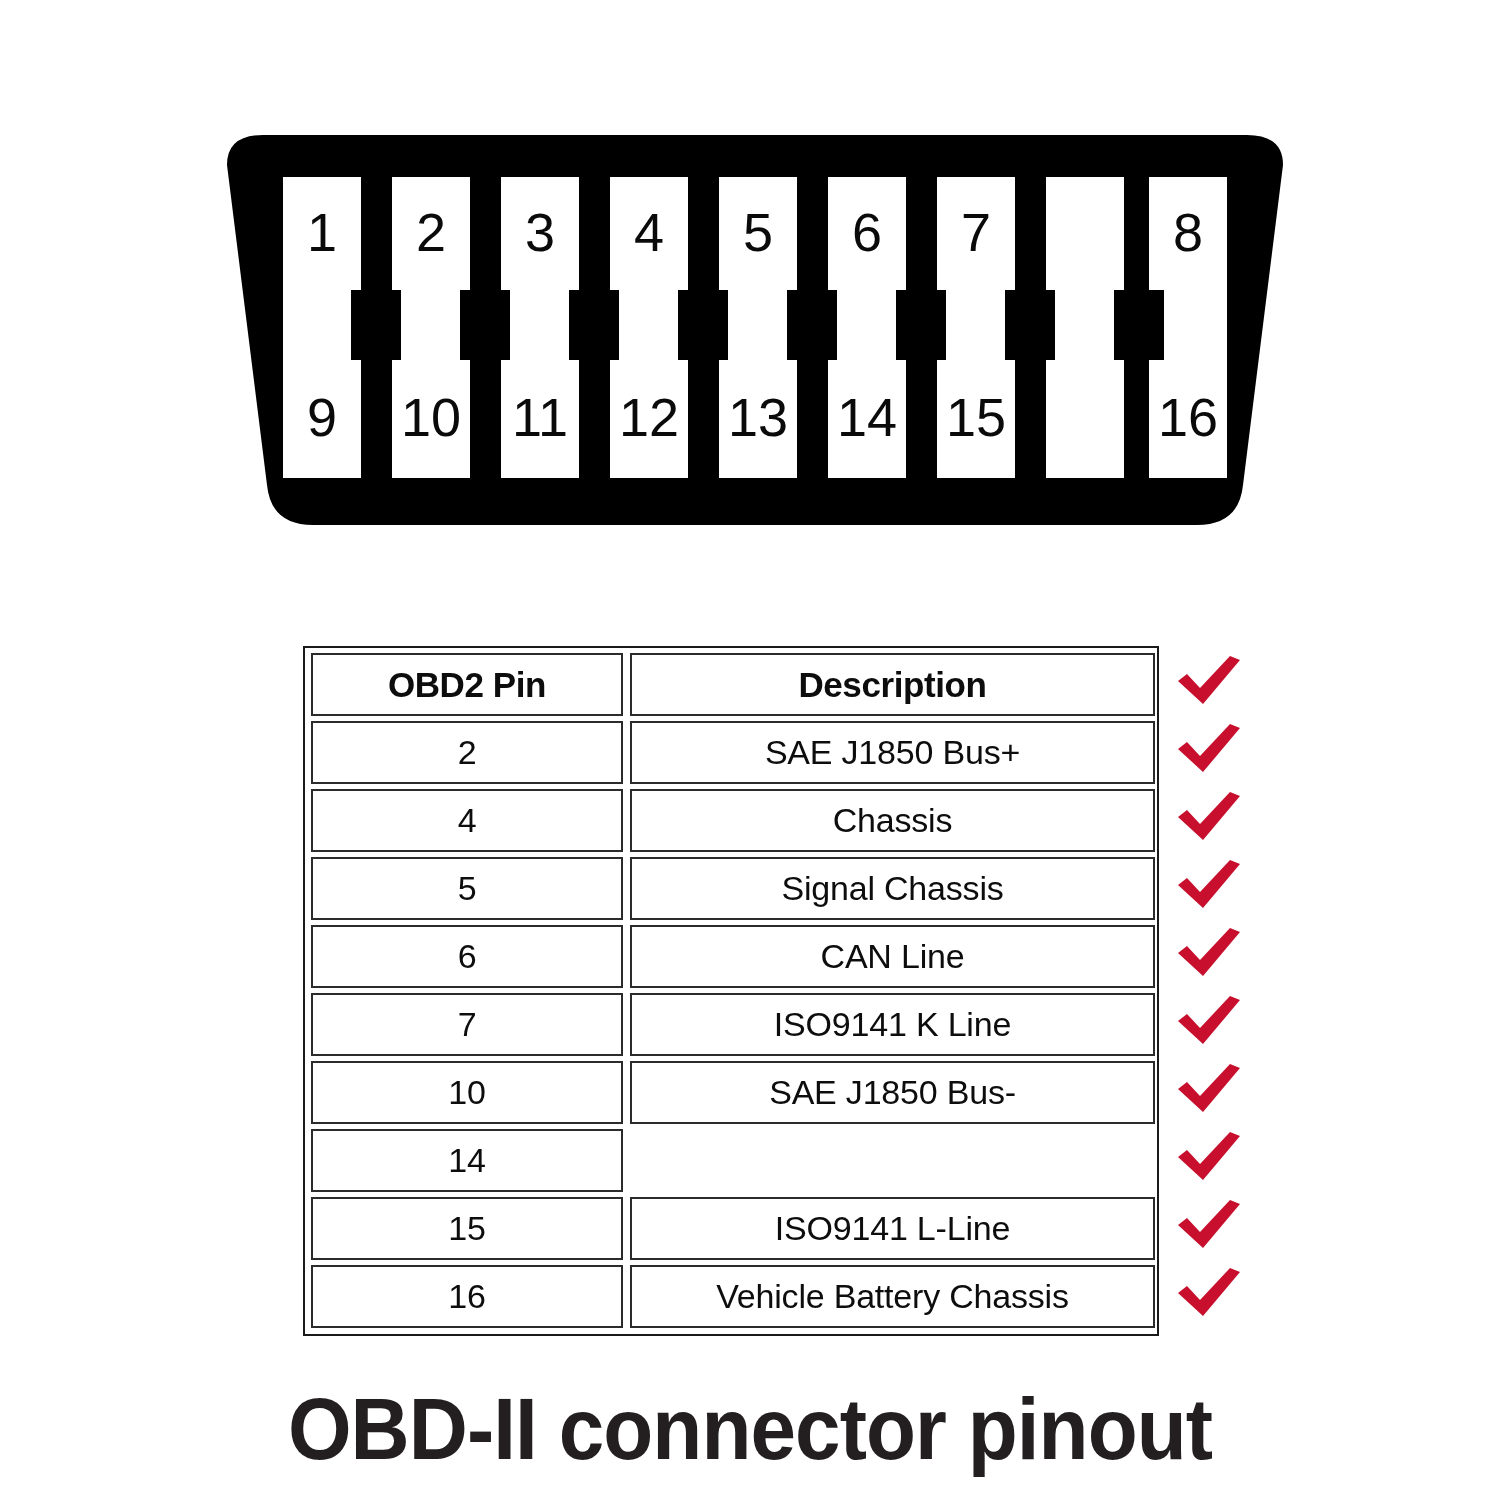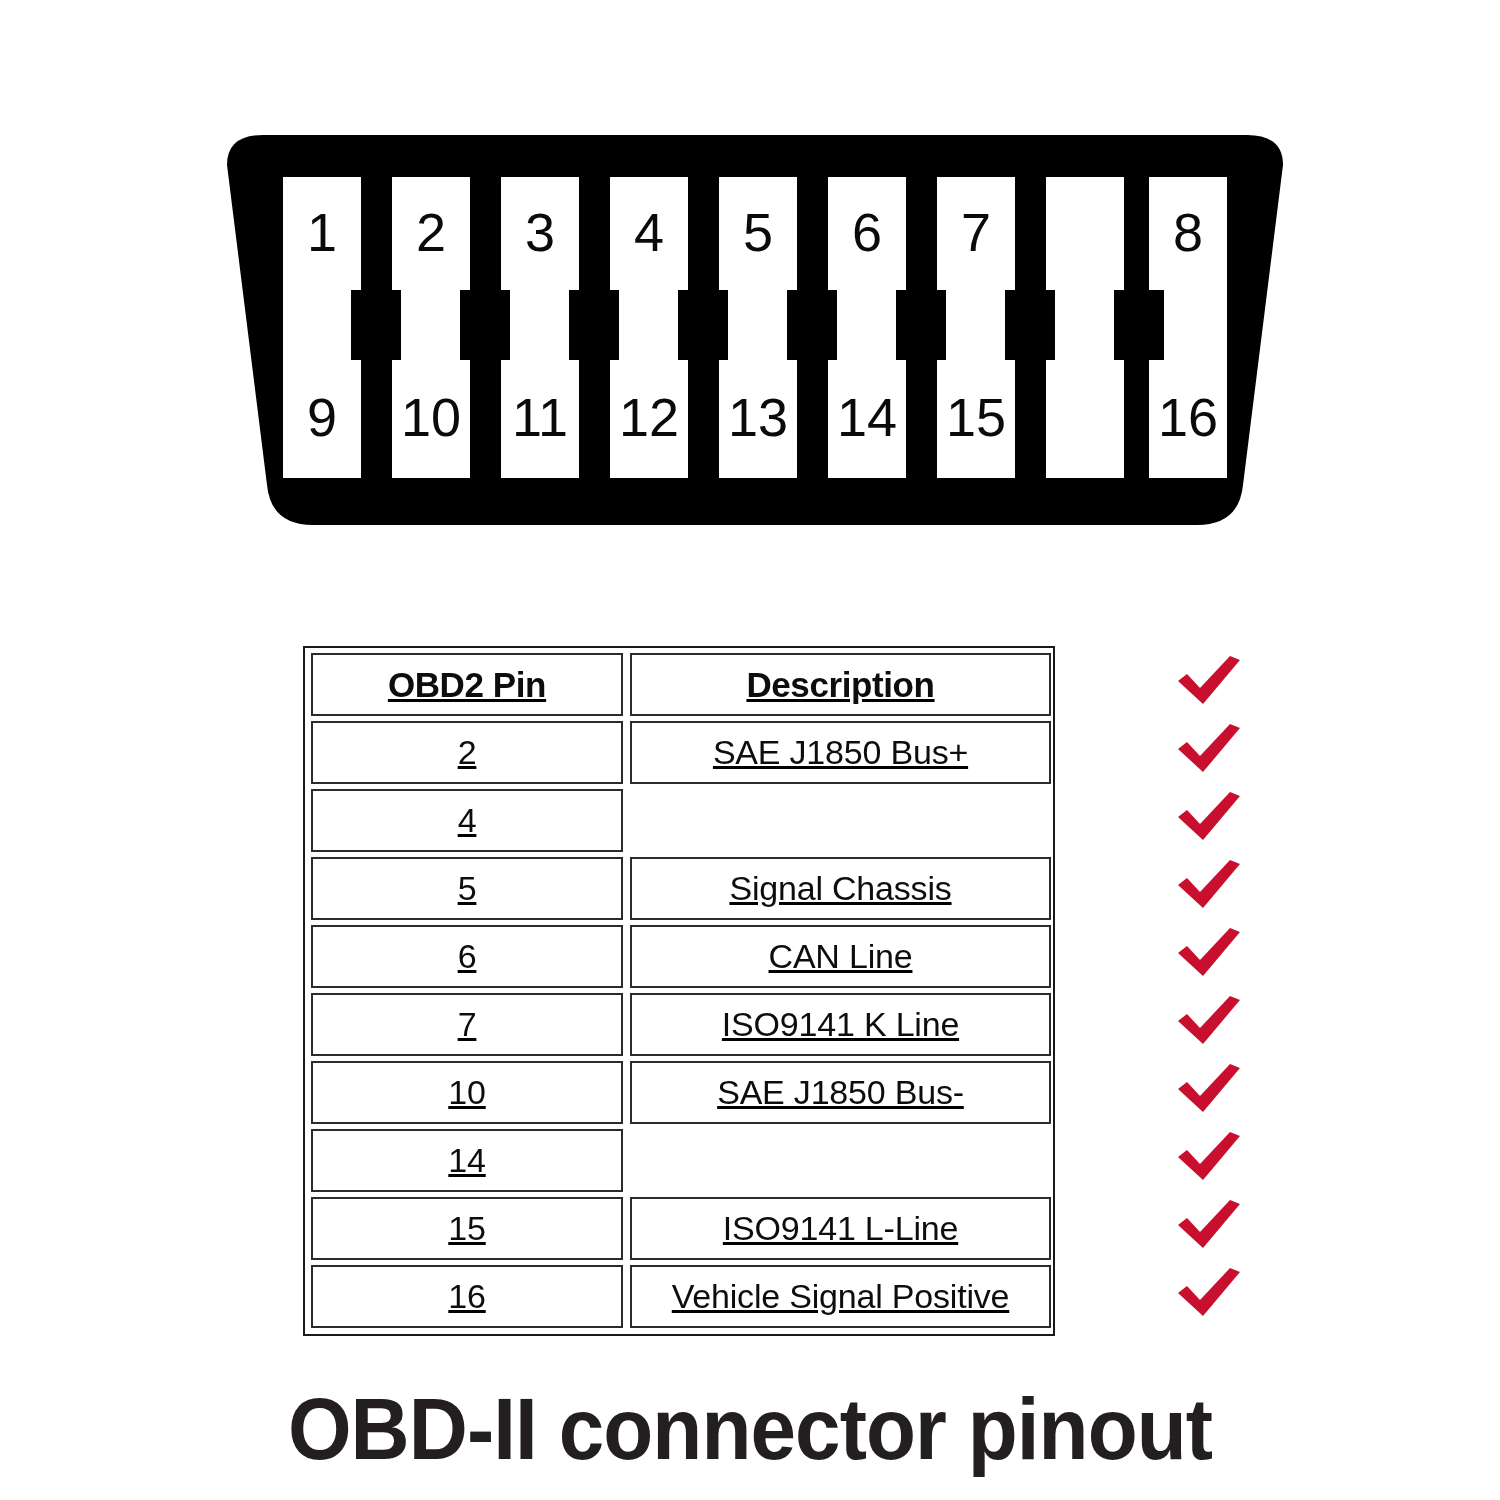--- a/index.html
+++ b/index.html
@@ -32,26 +32,25 @@
     fill: #0a0a0a;
     text-anchor: middle;
     dominant-baseline: middle;
   }
 
   
   #pinout-table {
     position: absolute;
     left: 303px;
     top: 646px;
-    width: 752px;
+    width: 856px;
     border: 2px solid #1a1a1a;
     box-sizing: border-box;
     background: #ffffff;
     padding: 5px 2px 6px 6px;
-    text-decoration: underline;
   }
   .table-row {
     display: flex;
     height: 63px;
     margin-bottom: 5px;
   }
   .table-row:last-child { margin-bottom: 0; }
 
   .cell {
     border: 2px solid #2b2b2b;
@@ -186,20 +185,21 @@
     <div class="cell cell-desc">Description</div>
   </div>
 
   <div class="table-row">
     <div class="cell cell-pin">2</div>
     <div class="cell cell-desc">SAE J1850 Bus+</div>
   </div>
 
   <div class="table-row">
     <div class="cell cell-pin">4</div>
+    <div class="cell cell-desc">Chassis</div>
   </div>
 
   <div class="table-row">
     <div class="cell cell-pin">5</div>
     <div class="cell cell-desc">Signal Chassis</div>
   </div>
 
   <div class="table-row">
     <div class="cell cell-pin">6</div>
     <div class="cell cell-desc">CAN Line</div>
@@ -219,21 +219,21 @@
     <div class="cell cell-pin">14</div>
   </div>
 
   <div class="table-row">
     <div class="cell cell-pin">15</div>
     <div class="cell cell-desc">ISO9141 L-Line</div>
   </div>
 
   <div class="table-row">
     <div class="cell cell-pin">16</div>
-    <div class="cell cell-desc">Vehicle Signal Positive</div>
+    <div class="cell cell-desc">Vehicle Battery Chassis</div>
   </div>
 
 </div>
 
 <div id="check-column">
   <div class="check-slot">
     <svg class="check-icon" viewBox="0 0 66 52" xmlns="http://www.w3.org/2000/svg">
       <path d="M 2,27 L 11,20 L 24,34 L 54,2 L 64,6 L 27,50 Z" fill="#C8102E"></path>
     </svg>
   </div>

